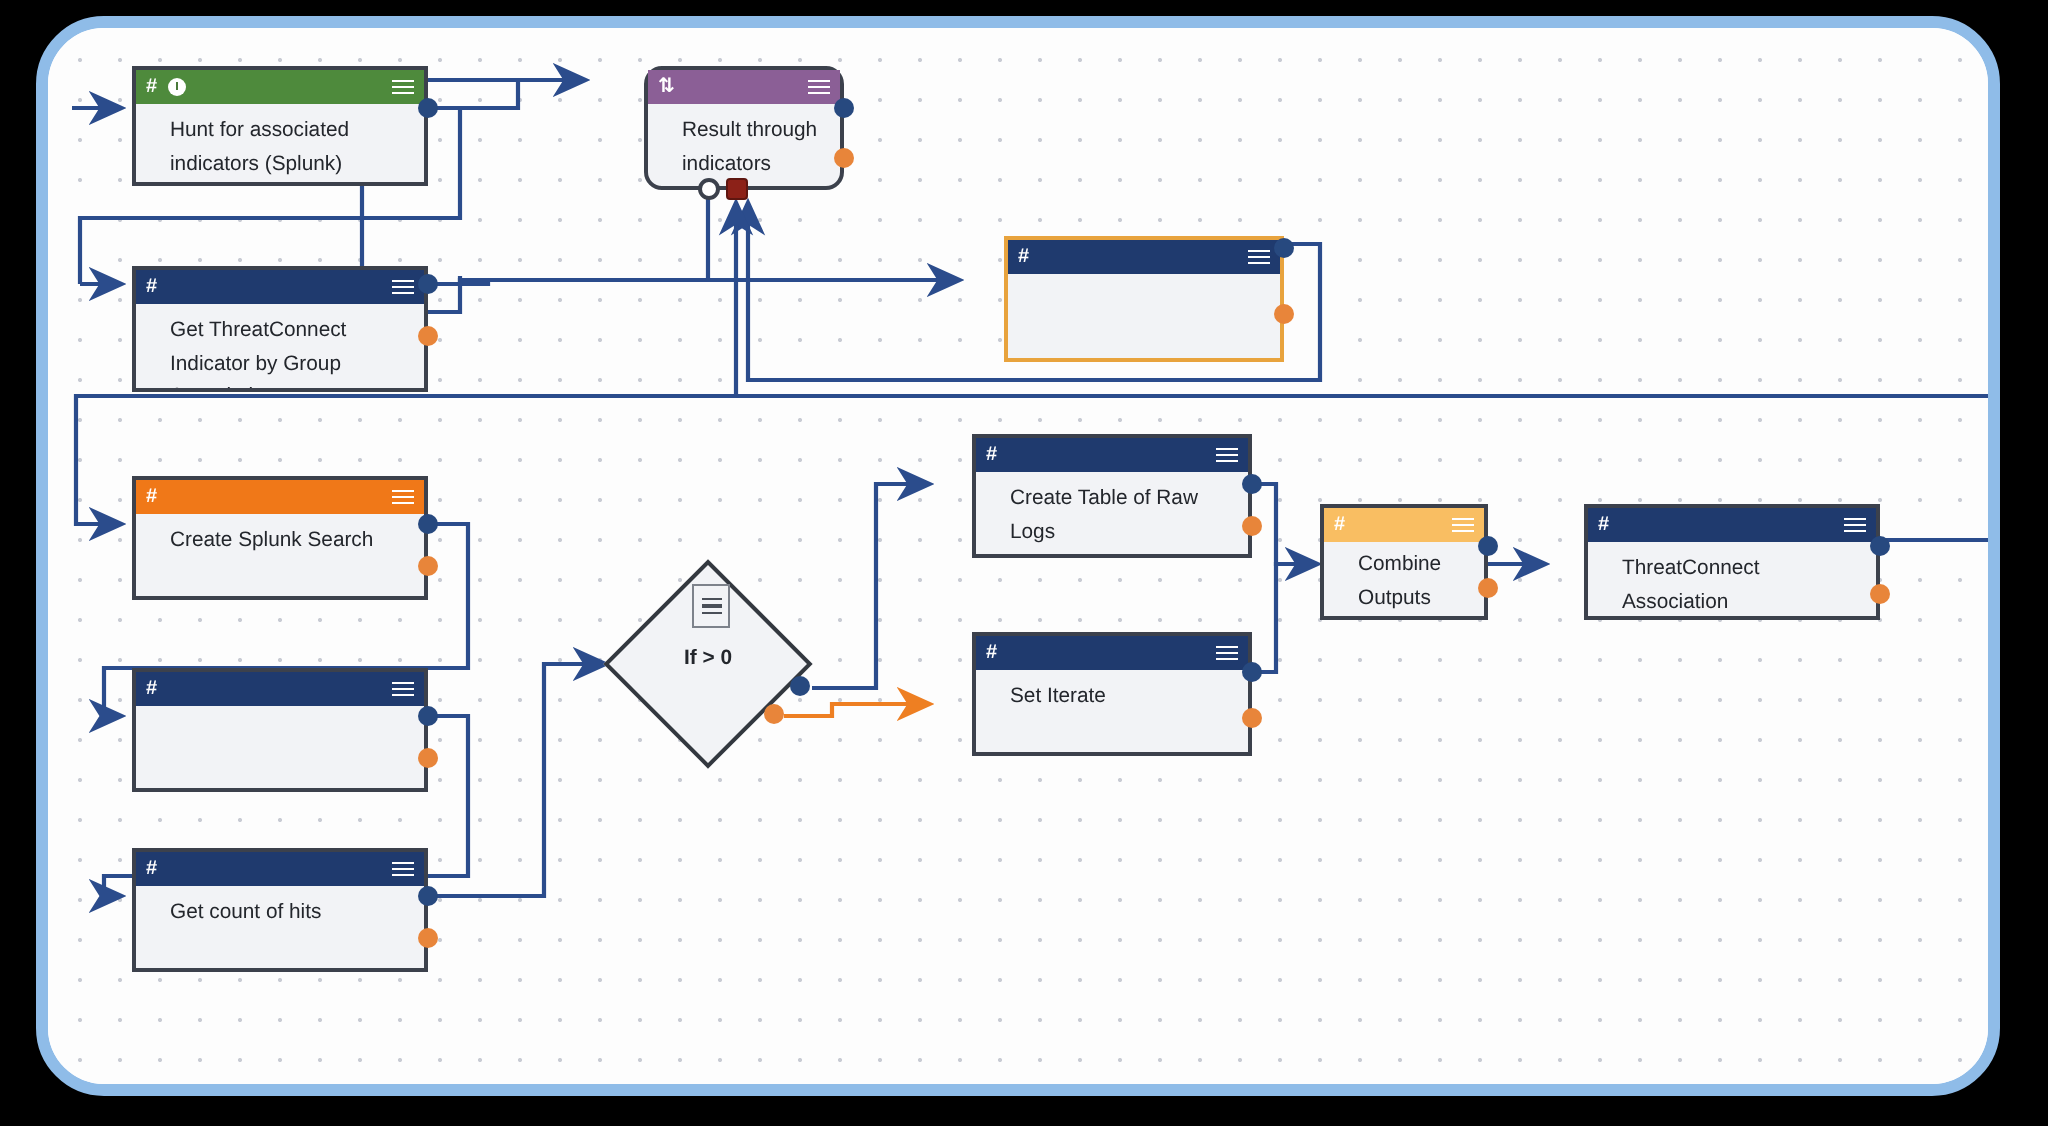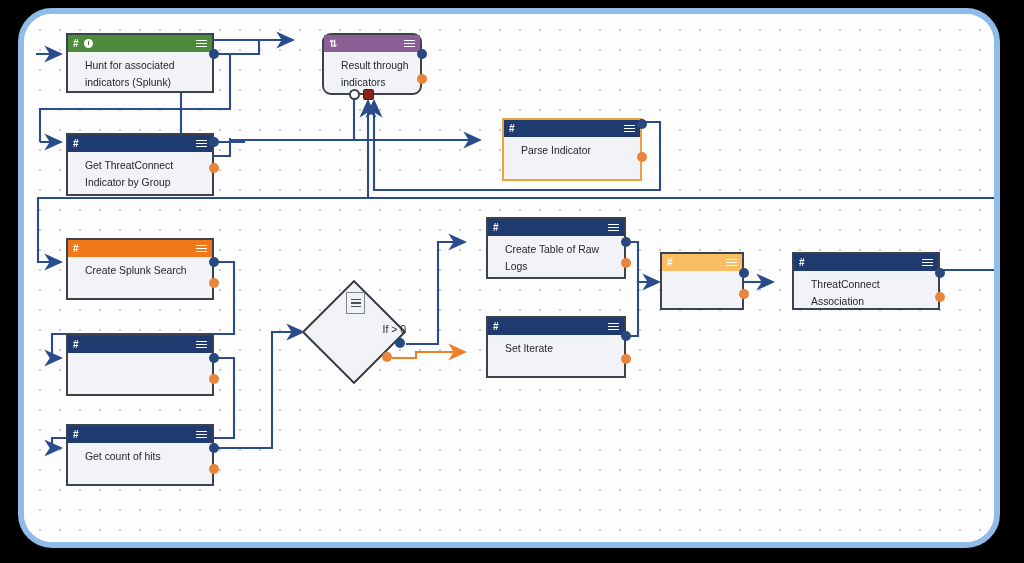--- a/index.html
+++ b/index.html
@@ -45,21 +45,21 @@
   .port.orange{width:10px;height:10px;background:#E8853A;}
   .port.hollow{width:11px;height:11px;background:#fff;border:2px solid #3c414c;
                box-sizing:border-box;}
   .port.redsq{width:11px;height:11px;background:#8C2118;border-radius:2px;
               border:1px solid #5e1610;box-sizing:border-box;}
 
   .diamond{position:absolute;z-index:5;}
   .diamond .dshape{width:74px;height:74px;background:#f2f3f6;
         border:2px solid #33383f;transform:rotate(45deg);box-sizing:border-box;}
   .diamond .dlabel{position:absolute;left:0;top:44px;width:104px;
-        text-align:right;font-size:10.4px;color:#23262c;}
+        text-align:center;font-size:10.4px;color:#23262c;font-weight:bold;}
   .diamond .dburger{position:absolute;left:44px;top:12px;width:17px;height:20px;
         background:#f2f3f6;border:1px solid #7d828b;display:flex;
         flex-direction:column;justify-content:center;align-items:center;gap:2px;}
   .diamond .dburger i{display:block;width:10px;height:1.6px;background:#4a4f58;}
 </style>
 </head>
 <body>
 
 <div id="frame">
   <div id="canvas"></div>
@@ -177,21 +177,20 @@
 
   <div class="node sel" style="left:478px;top:104px;width:140px;height:63px;">
     <div class="hdr hdr-blue">
       <span class="hash">#</span>
       <span class="burger">
           <i></i>
           <i></i>
           <i></i>
         </span>
     </div>
-    <div class="body">Parse Indicator</div>
   </div>
   <div class="port blue" style="left:613px;top:105px;"></div>
   <div class="port orange" style="left:613px;top:138px;"></div>
 
   <div class="node" style="left:42px;top:224px;width:148px;height:62px;">
     <div class="hdr hdr-orange">
       <span class="hash">#</span>
       <span class="burger">
           <i></i>
           <i></i>
@@ -272,20 +271,24 @@
 
   <div class="node" style="left:636px;top:238px;width:84px;height:58px;">
     <div class="hdr hdr-amber">
       <span class="hash">#</span>
       <span class="burger">
           <i></i>
           <i></i>
           <i></i>
         </span>
     </div>
+    <div class="body" style="padding-top:4px;">
+      <div>Combine</div>
+      <div>Outputs</div>
+    </div>
   </div>
   <div class="port blue" style="left:715px;top:254px;"></div>
   <div class="port orange" style="left:715px;top:275px;"></div>
 
   <div class="node" style="left:768px;top:238px;width:148px;height:58px;">
     <div class="hdr hdr-blue">
       <span class="hash">#</span>
       <span class="burger">
           <i></i>
           <i></i>

